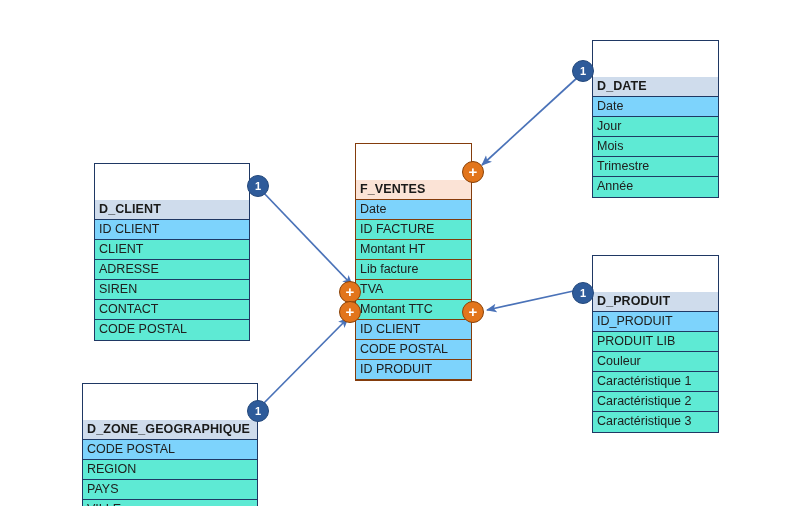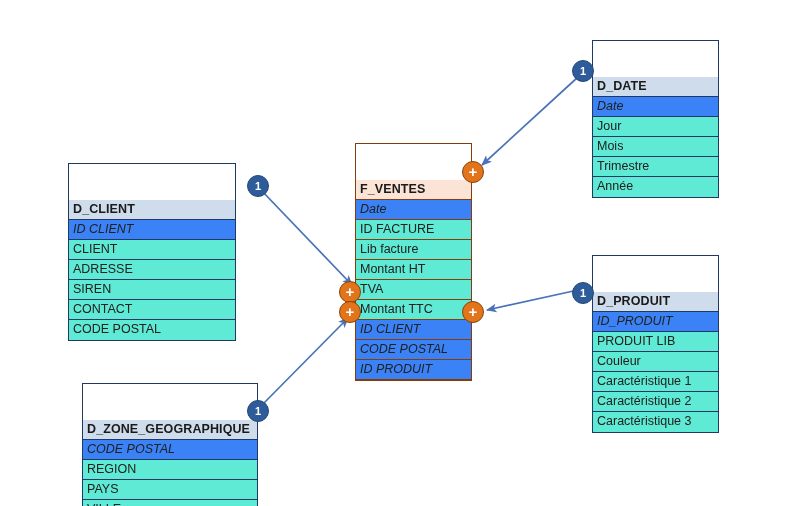--- a/index.html
+++ b/index.html
@@ -57,22 +57,21 @@
     background: #cfdcec;
     font-weight: bold;
     letter-spacing: 0.1px;
     color: #1a1a19;
     margin-top: 36px;
   }
   .table-box.fact .row.header {
     background: #fbe3d6;
   }
   .row.key {
-    background: #3b82f6;
-    font-style: italic;
+    background: #7dd3fc;
   }
   .badge {
     position: absolute;
     z-index: 4;
     width: 22px;
     height: 22px;
     border-radius: 50%;
     box-sizing: border-box;
     text-align: center;
     font-size: 11px;
@@ -104,35 +103,35 @@
     </defs>
     <g id="arrow-group" stroke="#4a72b8" stroke-width="1.7" fill="none">
         <line x1="578" y1="77" x2="482" y2="165" marker-end="url(#arrowhead)"></line>
         <line x1="261" y1="190" x2="352" y2="285" marker-end="url(#arrowhead)"></line>
         <line x1="578" y1="290" x2="487" y2="310" marker-end="url(#arrowhead)"></line>
         <line x1="262" y1="405" x2="348" y2="318" marker-end="url(#arrowhead)"></line>
       </g>
   </svg>
 
   <div id="tables-layer">
-      <div class="table-box" style="left: 68px; top: 163px; width: 168px;">
+      <div class="table-box" style="left: 94px; top: 163px; width: 156px;">
         <div class="row header">D_CLIENT</div>
         <div class="row key">ID CLIENT</div>
         <div class="row">CLIENT</div>
         <div class="row">ADRESSE</div>
         <div class="row">SIREN</div>
         <div class="row">CONTACT</div>
         <div class="row">CODE POSTAL</div>
       </div>
       <div class="table-box fact" style="left: 355px; top: 143px; width: 117px;">
         <div class="row header">F_VENTES</div>
         <div class="row key">Date</div>
         <div class="row">ID FACTURE</div>
+        <div class="row">Montant HT</div>
         <div class="row">Lib facture</div>
-        <div class="row">Montant HT</div>
         <div class="row">TVA</div>
         <div class="row">Montant TTC</div>
         <div class="row key">ID CLIENT</div>
         <div class="row key">CODE POSTAL</div>
         <div class="row key">ID PRODUIT</div>
       </div>
       <div class="table-box" style="left: 592px; top: 40px; width: 127px;">
         <div class="row header">D_DATE</div>
         <div class="row key">Date</div>
         <div class="row">Jour</div>

